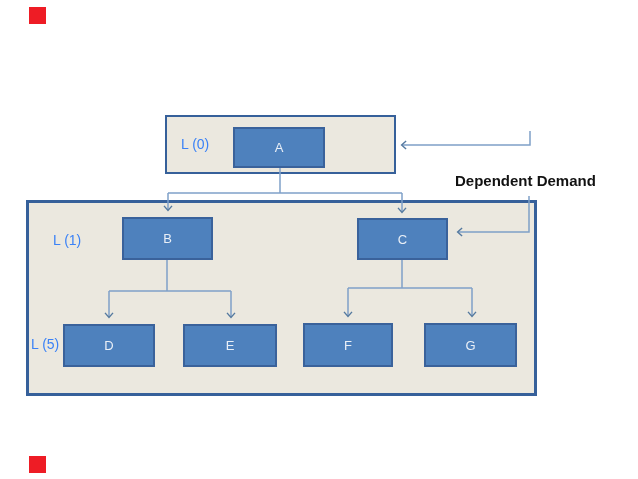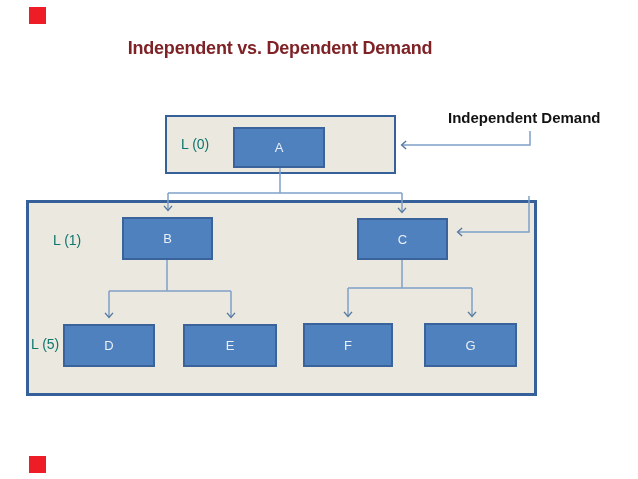--- a/index.html
+++ b/index.html
@@ -27,40 +27,39 @@
     font-size:13px;z-index:2;
   }
   .node-a{left:233px;top:127px;width:92px;height:41px;}
   .node-b{left:122px;top:217px;width:91px;height:43px;}
   .node-c{left:357px;top:218px;width:91px;height:42px;}
   .node-d{left:63px; top:324px;width:92px;height:43px;}
   .node-e{left:183px;top:324px;width:94px;height:43px;}
   .node-f{left:303px;top:323px;width:90px;height:44px;}
   .node-g{left:424px;top:323px;width:93px;height:44px;}
   .level-label{
-    position:absolute;z-index:3;font-size:14px;color:#0f766e;
+    position:absolute;z-index:3;font-size:14px;color:#3b82f6;
   }
   .level-label.l0{left:181px;top:136px;}
   .level-label.l1{left:53px;top:232px;text-align:right;}
   .level-label.l2{left:31px;top:336px;}
   .annotation{
     position:absolute;z-index:3;font-size:15px;font-weight:bold;color:#121212;
   }
   .annotation.independent{left:448px;top:109px;}
   .annotation.dependent{left:455px;top:172px;}
 </style>
 </head>
 <body>
 
 <div class="stage">
 
   <div class="corner-marker top"></div>
   <div class="corner-marker bottom"></div>
 
-  <div class="slide-title">Independent vs. Dependent Demand</div>
 
   <div class="panel level0"></div>
   <div class="panel main"></div>
 
   <svg class="connector-layer" width="638" height="479" viewBox="0 0 638 479">
     <defs>
       <marker id="arr" markerWidth="12" markerHeight="12" refX="4.6" refY="5" orient="auto" markerUnits="userSpaceOnUse">
         <path d="M0.5,1 L5,5 L0.5,9" fill="none" stroke="#54799F" stroke-width="1.4"></path>
       </marker>
     </defs>
@@ -90,15 +89,15 @@
   <div class="node node-c">C</div>
   <div class="node node-d">D</div>
   <div class="node node-e">E</div>
   <div class="node node-f">F</div>
   <div class="node node-g">G</div>
 
   <div class="level-label l0">L (0)</div>
   <div class="level-label l1">L (1)</div>
   <div class="level-label l2">L (5)</div>
 
-  <div class="annotation independent">Independent Demand</div>
+  <div class="annotation dependent">Dependent Demand</div>
 
 </div>
 
 </body></html>

